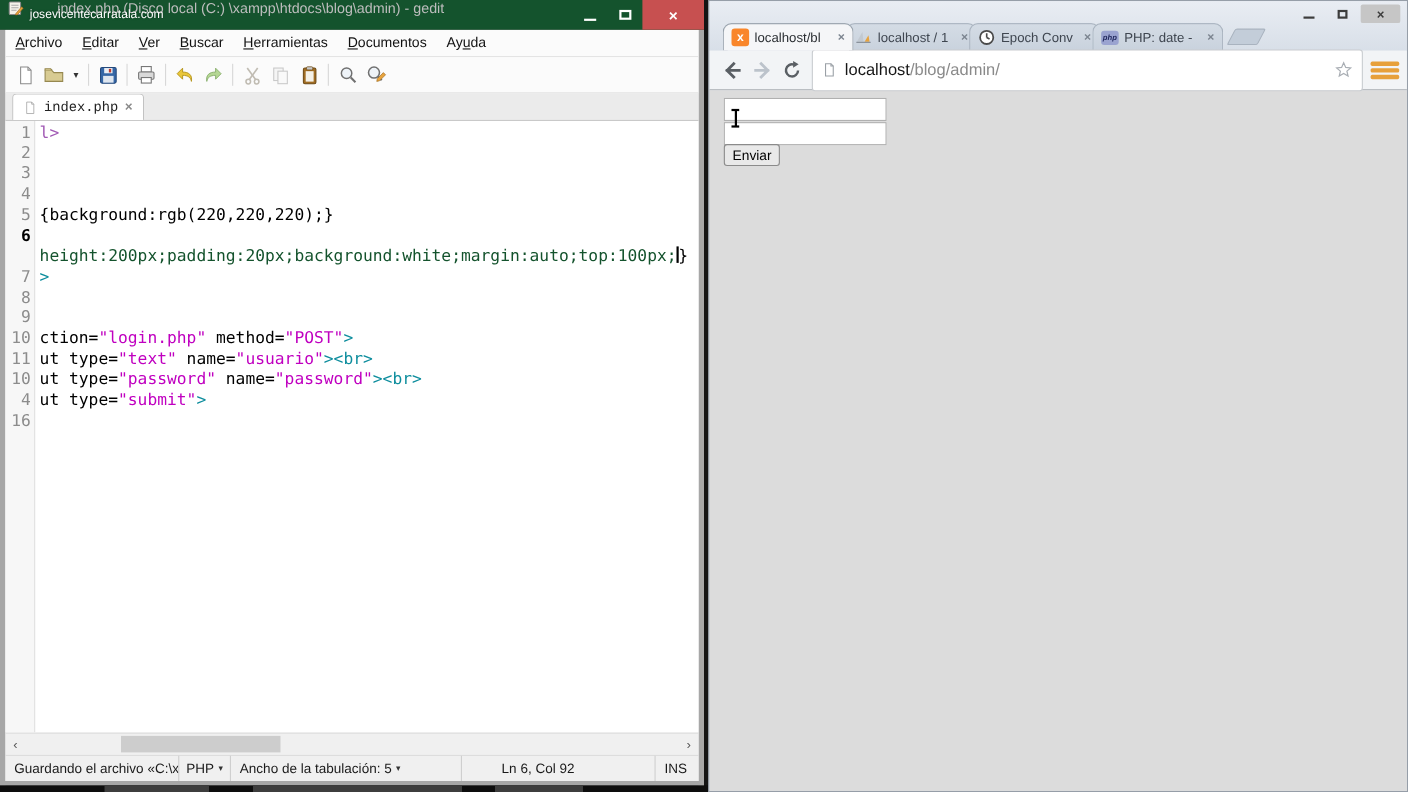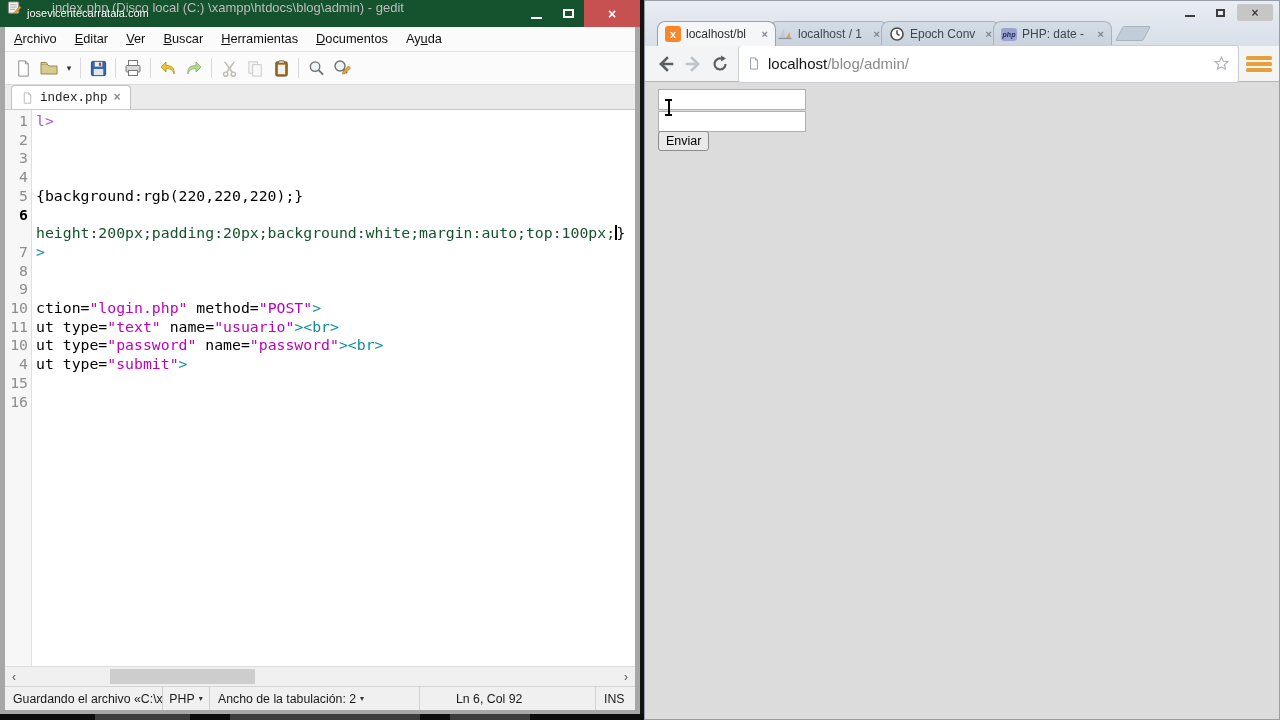--- a/index.html
+++ b/index.html
@@ -261,39 +261,38 @@
           <div class="code-row"><span class="lnum">5</span><span class="ltext"><span style="color: rgb(0, 0, 0);">{background:rgb(220,220,220);}</span></span></div>
           <div class="code-row"><span class="lnum bold">6</span><span class="ltext"></span></div>
           <div class="code-row"><span class="lnum"></span><span class="ltext"><span style="color: #14532d;">height:200px;padding:20px;background:white;margin:auto;top:100px;</span><span class="caret-bar"></span><span style="color: rgb(0, 0, 0);">}</span></span></div>
           <div class="code-row"><span class="lnum">7</span><span class="ltext"><span style="color: rgb(13, 141, 157);">&gt;</span></span></div>
           <div class="code-row"><span class="lnum">8</span><span class="ltext"></span></div>
           <div class="code-row"><span class="lnum">9</span><span class="ltext"></span></div>
           <div class="code-row"><span class="lnum">10</span><span class="ltext"><span style="color: rgb(0, 0, 0);">ction=</span><span style="color: rgb(192, 0, 192);">"login.php"</span><span style="color: rgb(0, 0, 0);"> method=</span><span style="color: rgb(192, 0, 192);">"POST"</span><span style="color: rgb(13, 141, 157);">&gt;</span></span></div>
           <div class="code-row"><span class="lnum">11</span><span class="ltext"><span style="color: rgb(0, 0, 0);">ut type=</span><span style="color: rgb(192, 0, 192);">"text"</span><span style="color: rgb(0, 0, 0);"> name=</span><span style="color: rgb(192, 0, 192);">"usuario"</span><span style="color: rgb(13, 141, 157);">&gt;&lt;br&gt;</span></span></div>
           <div class="code-row"><span class="lnum">10</span><span class="ltext"><span style="color: rgb(0, 0, 0);">ut type=</span><span style="color: rgb(192, 0, 192);">"password"</span><span style="color: rgb(0, 0, 0);"> name=</span><span style="color: rgb(192, 0, 192);">"password"</span><span style="color: rgb(13, 141, 157);">&gt;&lt;br&gt;</span></span></div>
           <div class="code-row"><span class="lnum">4</span><span class="ltext"><span style="color: rgb(0, 0, 0);">ut type=</span><span style="color: rgb(192, 0, 192);">"submit"</span><span style="color: rgb(13, 141, 157);">&gt;</span></span></div>
-          <div class="code-row"><span class="lnum">15</span><span class="ltext"></span></div>
           <div class="code-row"><span class="lnum">16</span><span class="ltext"></span></div>
         </div>
     </div>
 
     <div class="g-hscroll">
       <div class="hs-arrow left">‹</div>
       <div class="hs-thumb"></div>
       <div class="hs-arrow right">›</div>
     </div>
 
     <div class="g-status">
       <div class="st-cell st-msg">Guardando el archivo «C:\xamp...</div>
       <div class="st-cell st-lang">
         <span>PHP</span>
         <span class="st-caret">▾</span>
       </div>
       <div class="st-cell st-tab">
-        <span>Ancho de la tabulación: 2</span>
+        <span>Ancho de la tabulación: 5</span>
         <span class="st-caret">▾</span>
       </div>
       <div class="st-cell st-pos">Ln 6, Col 92</div>
       <div class="st-cell st-ins">INS</div>
     </div>
   </div>
 </div>
 
 <div class="bottom-strip">
   <div class="blk" style="left:95px; width:95px;"></div>

